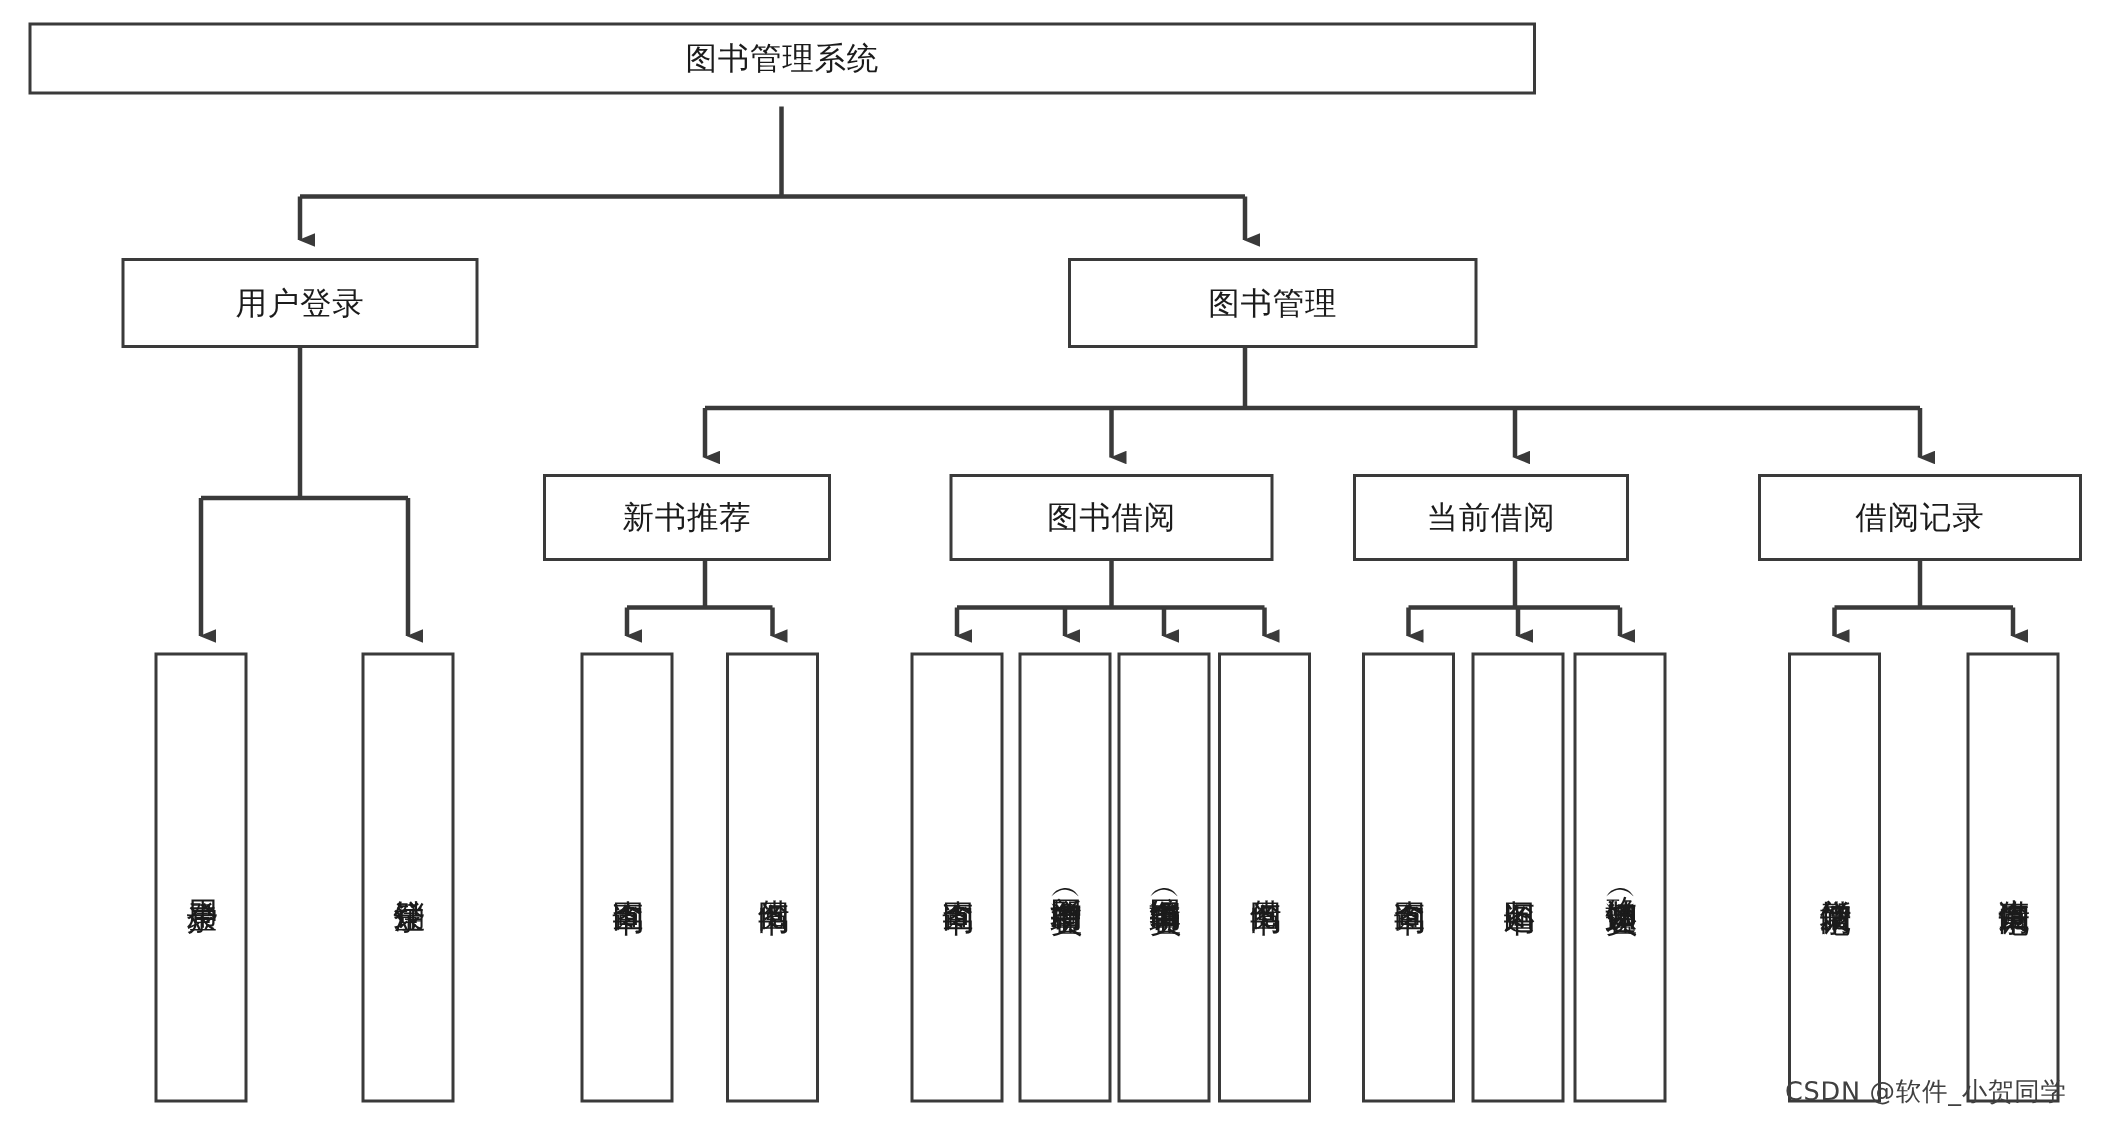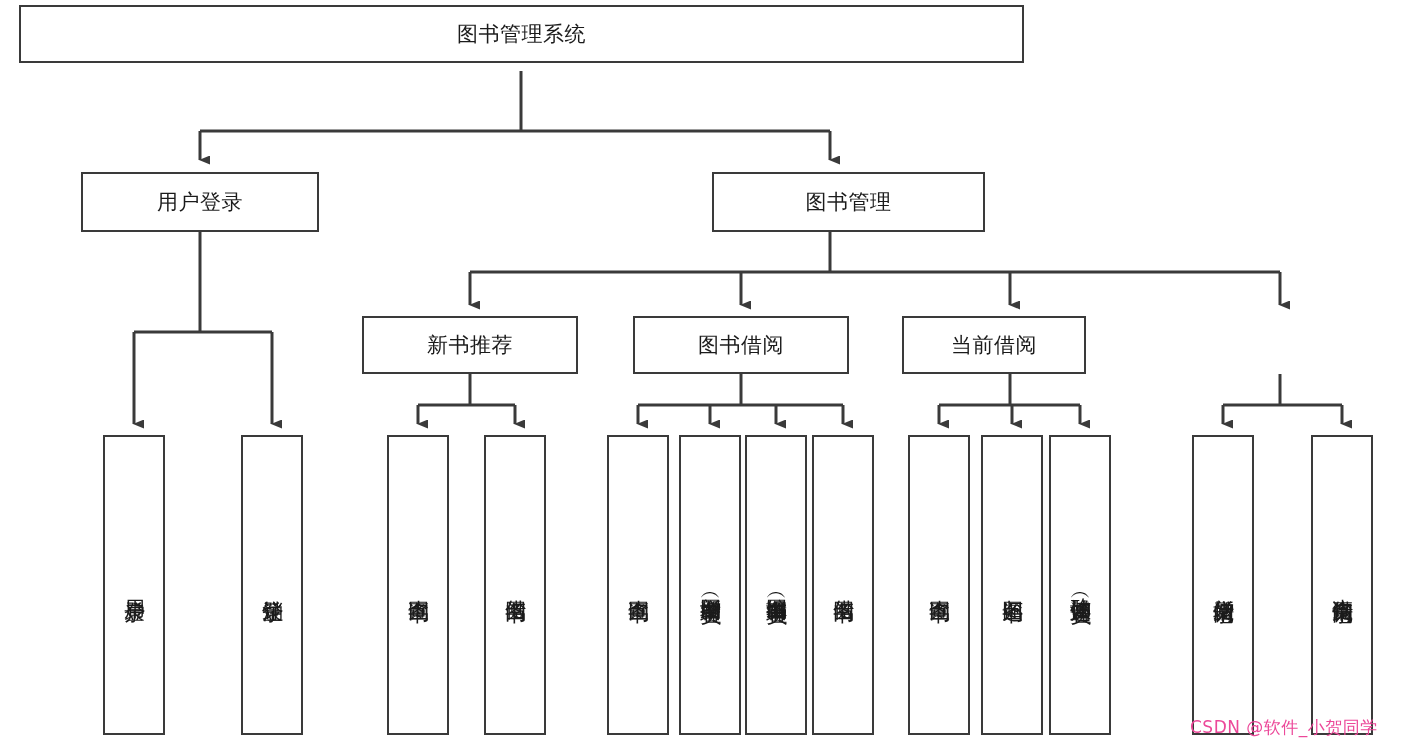--- a/index.html
+++ b/index.html
@@ -54,21 +54,21 @@
     text-orientation: upright;
     white-space: nowrap;
   }
   .node-label {
     display: block;
     pointer-events: none;
   }
   .watermark {
     position: absolute;
     font-size: 17px;
-    color: #ec4899;
+    color: #404040;
     white-space: nowrap;
     letter-spacing: 0.5px;
   }
 </style>
 </head>
 <body>
 
 <div id="diagram-root">
 
   <svg id="diagram-svg" viewBox="0 0 1405 747">
@@ -126,40 +126,43 @@
     </g>
 
     <g stroke="#3a3a3a" stroke-width="3" fill="none">
       <line x1="1280" y1="374" x2="1280" y2="405"></line>
       <line x1="1223" y1="405" x2="1342" y2="405"></line>
       <line x1="1223" y1="405" x2="1223" y2="424" marker-end="url(#arrowhead)"></line>
       <line x1="1342" y1="405" x2="1342" y2="424" marker-end="url(#arrowhead)"></line>
     </g>
   </svg>
 
-  <div class="node-box horiz" style="left:19px; top:5px; width:1005px; height:58px;">
+  <div class="node-box horiz" style="left:19px; top:15px; width:1005px; height:48px;">
     <span class="node-label">图书管理系统</span>
   </div>
 
   <div class="node-box horiz" style="left:81px; top:172px; width:238px; height:60px;">
     <span class="node-label">用户登录</span>
   </div>
   <div class="node-box horiz" style="left:712px; top:172px; width:273px; height:60px;">
     <span class="node-label">图书管理</span>
   </div>
 
-  <div class="node-box horiz" style="left:362px; top:316px; width:216px; height:58px;text-align:center;">
+  <div class="node-box horiz" style="left:362px; top:316px; width:192px; height:58px;text-align:center;">
     <span class="node-label">新书推荐</span>
   </div>
   <div class="node-box horiz" style="left:633px; top:316px; width:216px; height:58px;align-items:center;">
     <span class="node-label">图书借阅</span>
   </div>
   <div class="node-box horiz" style="left:902px; top:316px; width:184px; height:58px;">
     <span class="node-label">当前借阅</span>
   </div>
+  <div class="node-box horiz" style="left:1172px; top:316px; width:216px; height:58px;">
+    <span class="node-label">借阅记录</span>
+  </div>
 
   <div class="node-box vert" style="left:103px; top:435px; width:62px; height:300px;">
     <span class="node-label">用户登录</span>
   </div>
   <div class="node-box vert" style="left:241px; top:435px; width:62px; height:300px;">
     <span class="node-label">注销登录</span>
   </div>
   <div class="node-box vert" style="left:387px; top:435px; width:62px; height:300px;">
     <span class="node-label">查询图书</span>
   </div>

